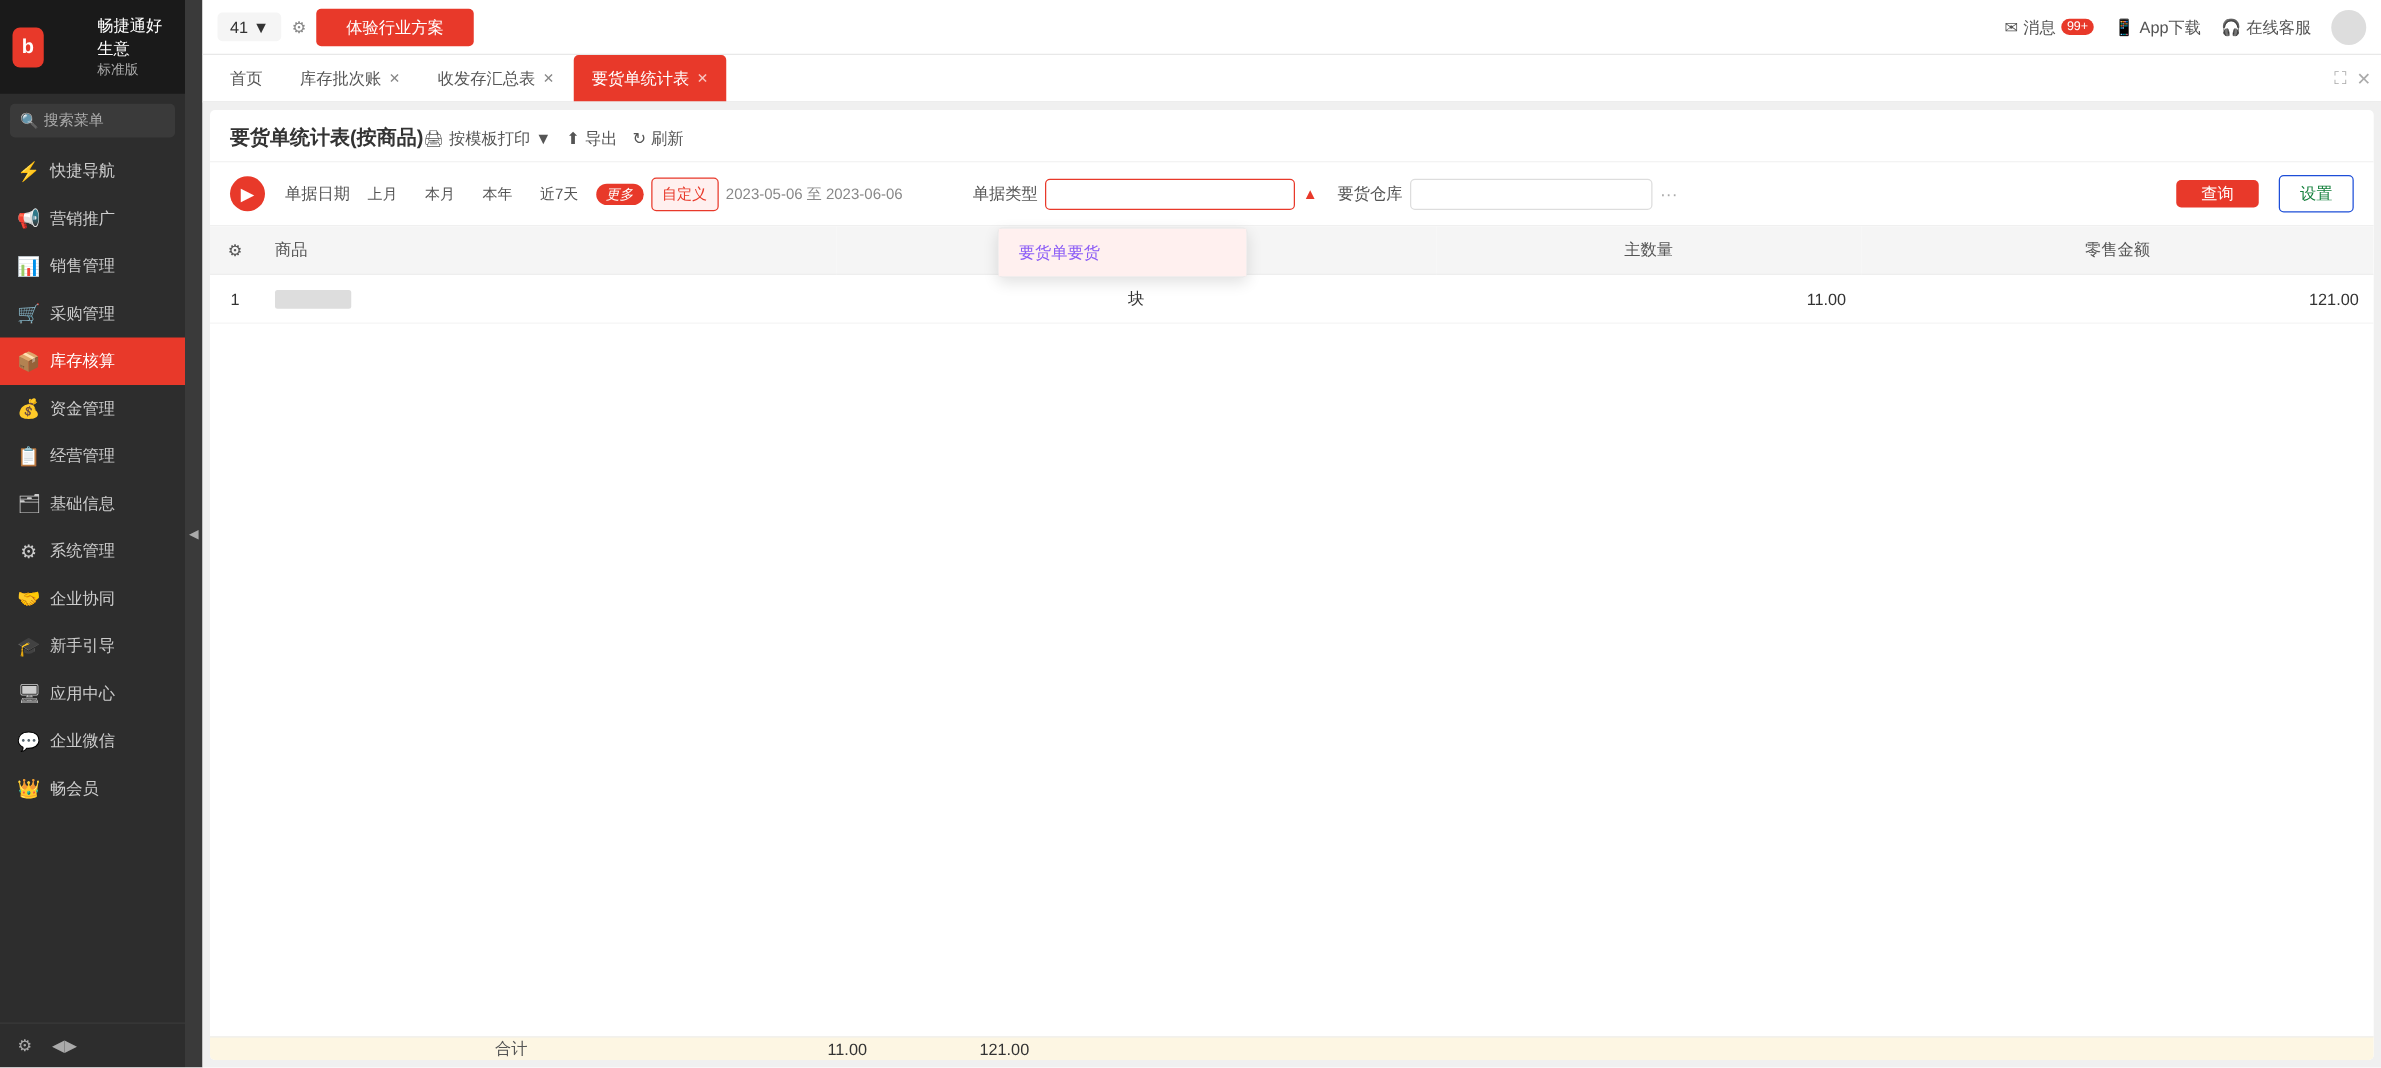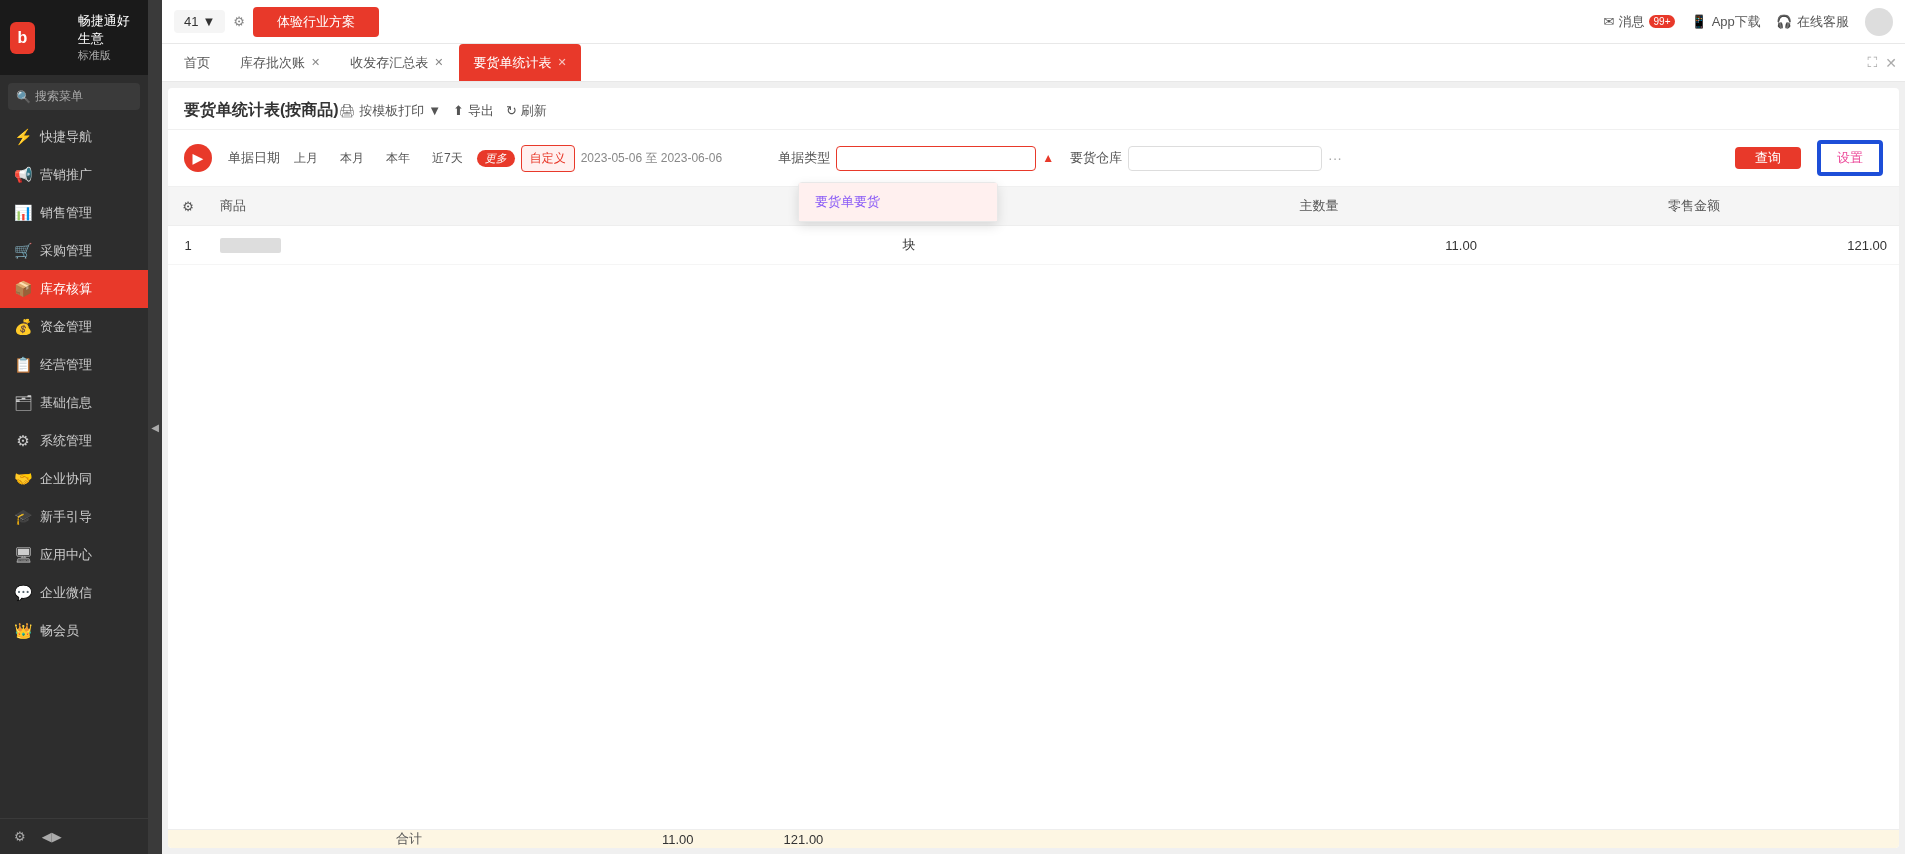--- a/index.html
+++ b/index.html
@@ -335,22 +335,22 @@
       background: #e8392a;
       color: #fff;
       border: none;
       padding: 2px 20px;
       border-radius: 4px;
       cursor: pointer;
       font-size: 13px;
     }
     .settings-btn {
       background: #fff;
-      color: #ec4899;
-      border: 4px solid #1d4ed8;
+      color: #15803d;
+      border: 1px solid #1d4ed8;
       padding: 5px 16px;
       border-radius: 4px;
       cursor: pointer;
       font-size: 13px;
     }
 
     
     .dropdown-overlay {
       position: absolute;
       top: 52px;

